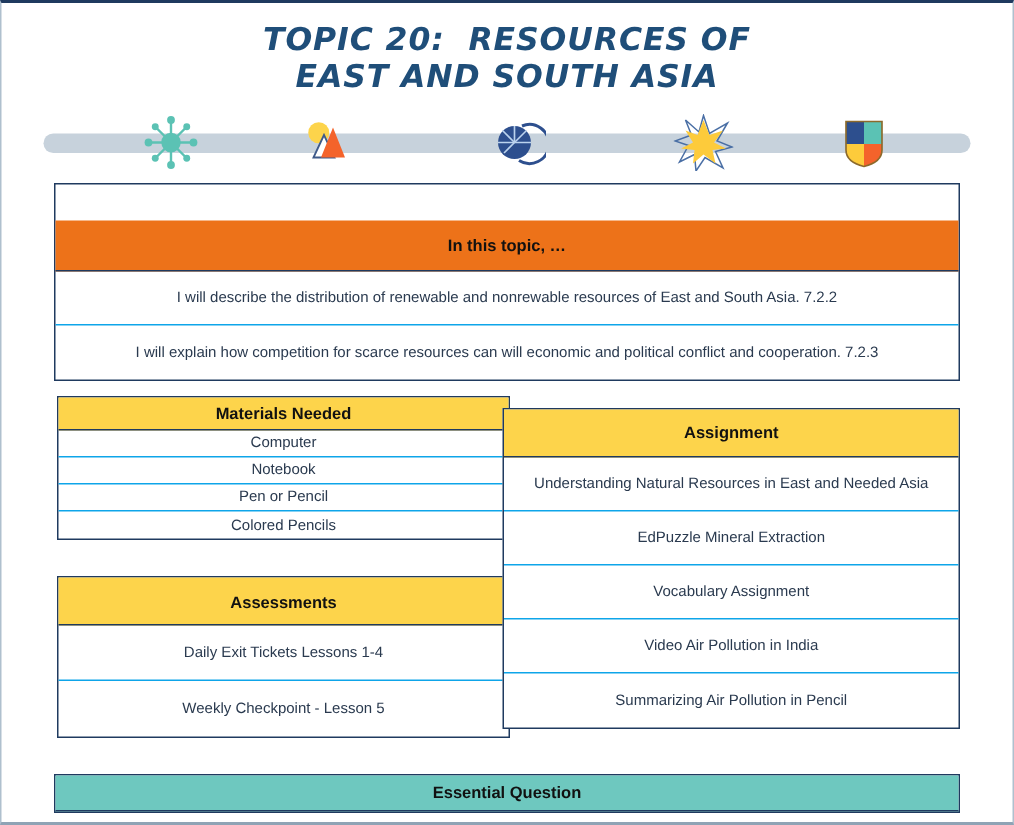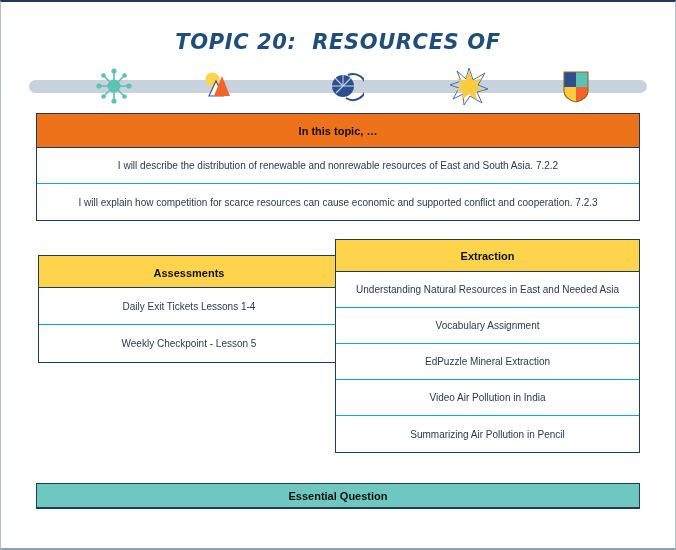--- a/index.html
+++ b/index.html
@@ -19,21 +19,21 @@
     background: #ffffff;
     overflow: hidden;
     border-top: 2px solid #1F3A5F;
     border-left: 1px solid #AFC0CE;
     border-right: 1px solid #AFC0CE;
     border-bottom: 2px solid #8FA3B5;
   }
 
   
   .title-block {
-    padding-top: 28px;
+    padding-top: 12px;
     text-align: center;
   }
   .title-line {
     display: block;
     font-family: "DejaVu Sans", sans-serif;
     font-weight: bold;
     font-style: italic;
     font-size: 21px;
     letter-spacing: 0.6px;
     line-height: 25px;
@@ -99,20 +99,21 @@
   }
   .row:last-child { border-bottom: none; }
 
   
   .topic-card {
     margin: 8px 35px 0 35px;
   }
   .topic-card .card-head {
     height: 34px;
     line-height: 34px;
+    margin-top: 24px;
   }
   .topic-card .row { height: 36px; }
 
   
   .mid {
     position: relative;
     margin: 10px 35px 0 35px;
     height: 246px;
   }
   .col-left {
@@ -142,20 +143,21 @@
   .eq-card .card-head { height: 24px; line-height: 24px; }
   .eq-card .row { height: 26px; }
 </style>
 </head>
 <body>
 
 <div class="page">
 
   <div class="title-block">
     <span class="title-line">TOPIC 20:  RESOURCES OF</span>
+    <span class="title-line">EAST AND SOUTH ASIA</span>
   </div>
 
   <div class="icon-strip">
     <div class="icon-bar"></div>
 
     <div class="icon icon-1">
       <svg width="40" height="38" viewBox="0 0 40 38">
         <g stroke="#5BC2B4" stroke-width="1.6">
           <line x1="20" y1="19" x2="20" y2="5"></line>
           <line x1="20" y1="19" x2="20" y2="33"></line>
@@ -224,42 +226,49 @@
           <rect x="20" y="20" width="12" height="16" fill="#F4632B"></rect>
         </g>
         <path d="M8,5 H32 V24 Q32,32 20,35 Q8,32 8,24 Z" fill="none" stroke="#8C6A2B" stroke-width="1.1"></path>
       </svg>
     </div>
   </div>
 
   <div class="card topic-card">
     <div class="card-head orange">In this topic, …</div>
     <div class="row">I will describe the distribution of renewable and nonrewable resources of East and South Asia. 7.2.2</div>
-    <div class="row">I will explain how competition for scarce resources can cause economic and supported conflict and cooperation. 7.2.3</div>
+    <div class="row">I will explain how competition for scarce resources can will economic and political conflict and cooperation. 7.2.3</div>
   </div>
 
   <div class="mid">
 
     <div class="col-left">
 
+      <div class="card materials">
+        <div class="card-head yellow">Materials Needed</div>
+        <div class="row">Computer</div>
+        <div class="row">Notebook</div>
+        <div class="row">Pen or Pencil</div>
+        <div class="row">Colored Pencils</div>
+      </div>
 
       <div class="card assessments">
         <div class="card-head yellow">Assessments</div>
         <div class="row">Daily Exit Tickets Lessons 1-4</div>
         <div class="row">Weekly Checkpoint - Lesson 5</div>
       </div>
 
     </div>
 
     <div class="col-right">
       <div class="card activities">
-        <div class="card-head yellow">Extraction</div>
+        <div class="card-head yellow">Assignment</div>
         <div class="row">Understanding Natural Resources in East and Needed Asia</div>
+        <div class="row">EdPuzzle Mineral Extraction</div>
         <div class="row">Vocabulary Assignment</div>
-        <div class="row">EdPuzzle Mineral Extraction</div>
         <div class="row">Video Air Pollution in India</div>
         <div class="row">Summarizing Air Pollution in Pencil</div>
       </div>
     </div>
 
   </div>
 
   <div class="card eq-card">
     <div class="card-head teal">Essential Question</div>
   </div>

